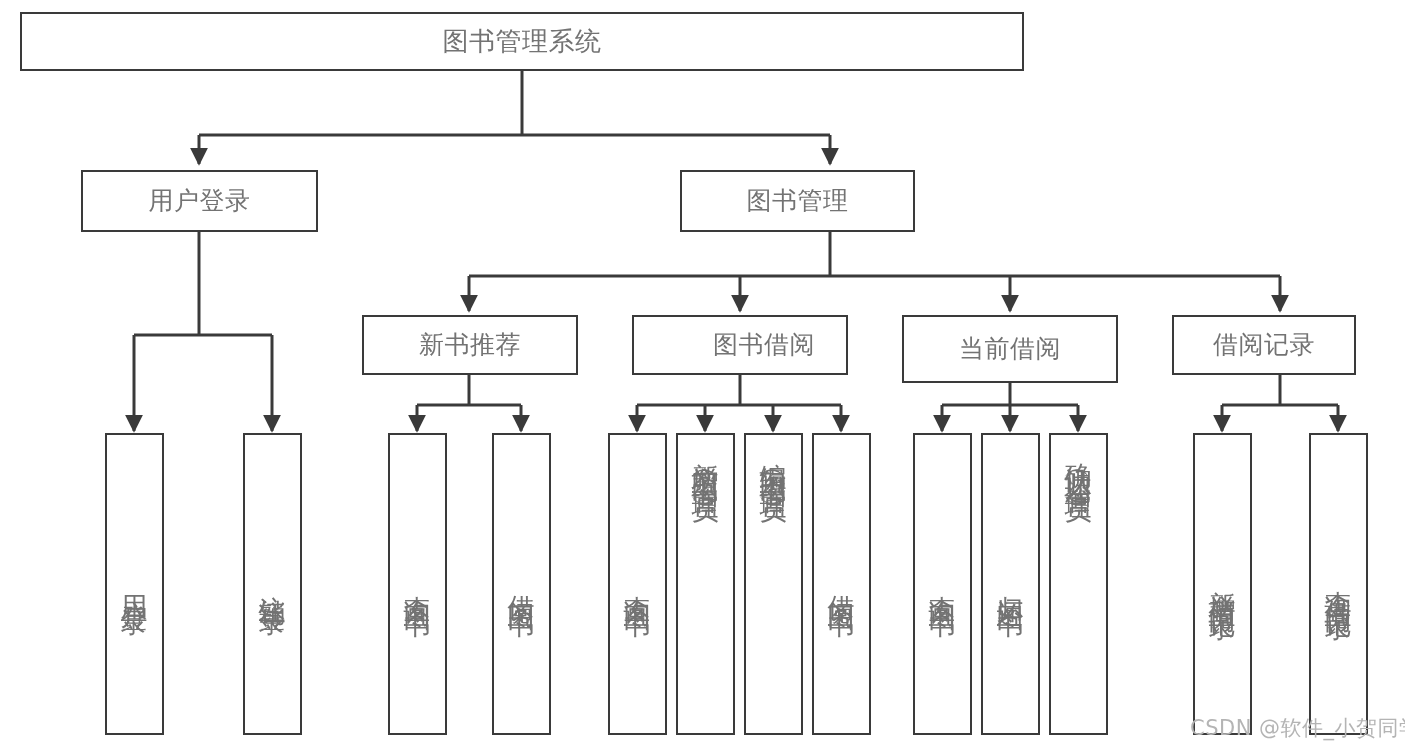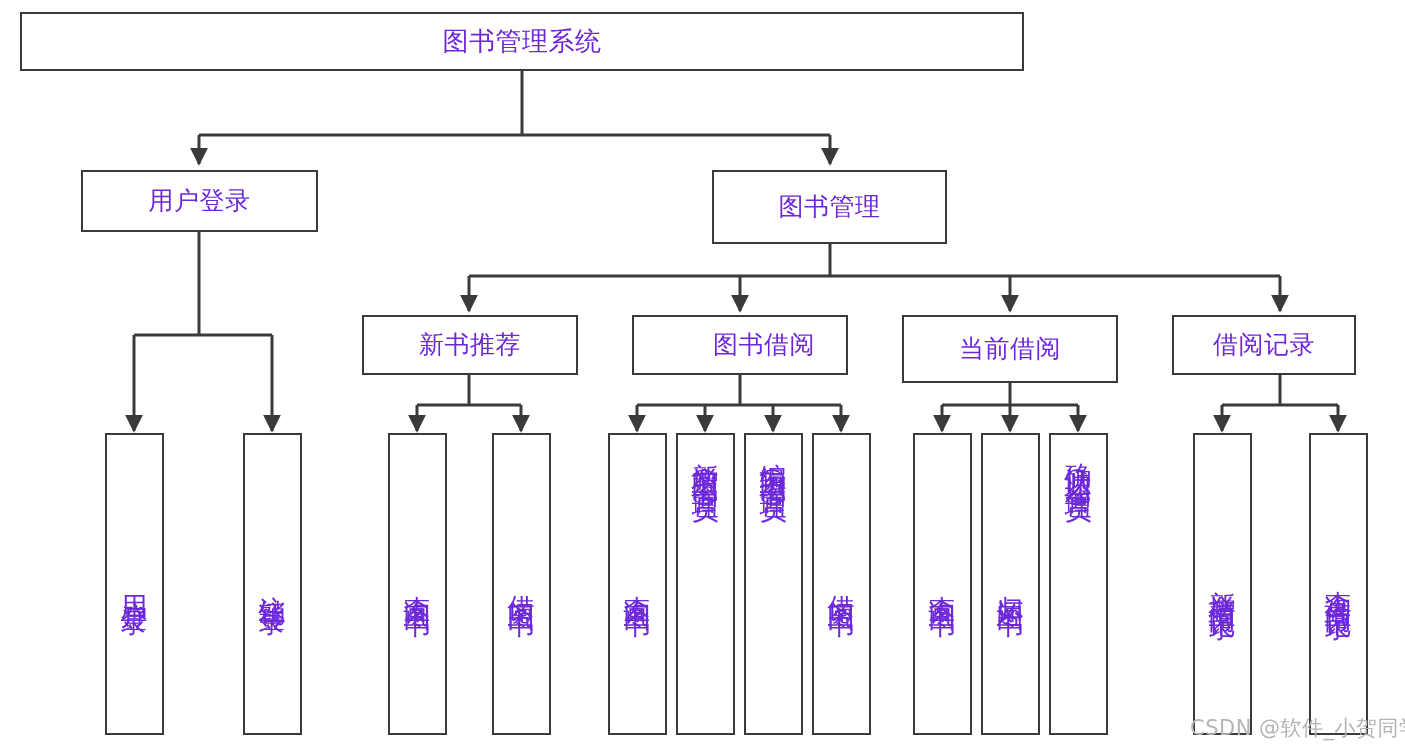--- a/index.html
+++ b/index.html
@@ -36,21 +36,21 @@
     background: #ffffff;
     border: 2px solid #3a3a3a;
     display: flex;
     align-items: center;
     justify-content: center;
     line-height: 1.22;
   }
   .node .lbl {
     display: block;
     text-align: center;
-    color: #6d28d9;
+    color: #737373;
     white-space: pre-line;
   }
   
   .node.horiz .lbl {
     font-size: 25px;
     letter-spacing: 0.5px;
   }
   .node.root .lbl {
     font-size: 26px;
   }
@@ -136,21 +136,21 @@
     </g>
   </svg>
 
   <div class="node root horiz" style="left:20px; top:12px; width:1004px; height:59px;">
     <span class="lbl">图书管理系统</span>
   </div>
 
   <div class="node horiz" style="left:81px; top:170px; width:237px; height:62px;">
     <span class="lbl">用户登录</span>
   </div>
-  <div class="node horiz" style="left:712px; top:170px; width:235px; height:74px;">
+  <div class="node horiz" style="left:680px; top:170px; width:235px; height:62px;">
     <span class="lbl">图书管理</span>
   </div>
 
   <div class="node horiz" style="left:362px; top:315px; width:216px; height:60px;justify-content:center;">
     <span class="lbl">新书推荐</span>
   </div>
   <div class="node horiz" style="left:632px; top:315px; width:216px; height:60px;padding-left:48px;">
     <span class="lbl">图书借阅</span>
   </div>
   <div class="node horiz" style="left:902px; top:315px; width:216px; height:68px;">

